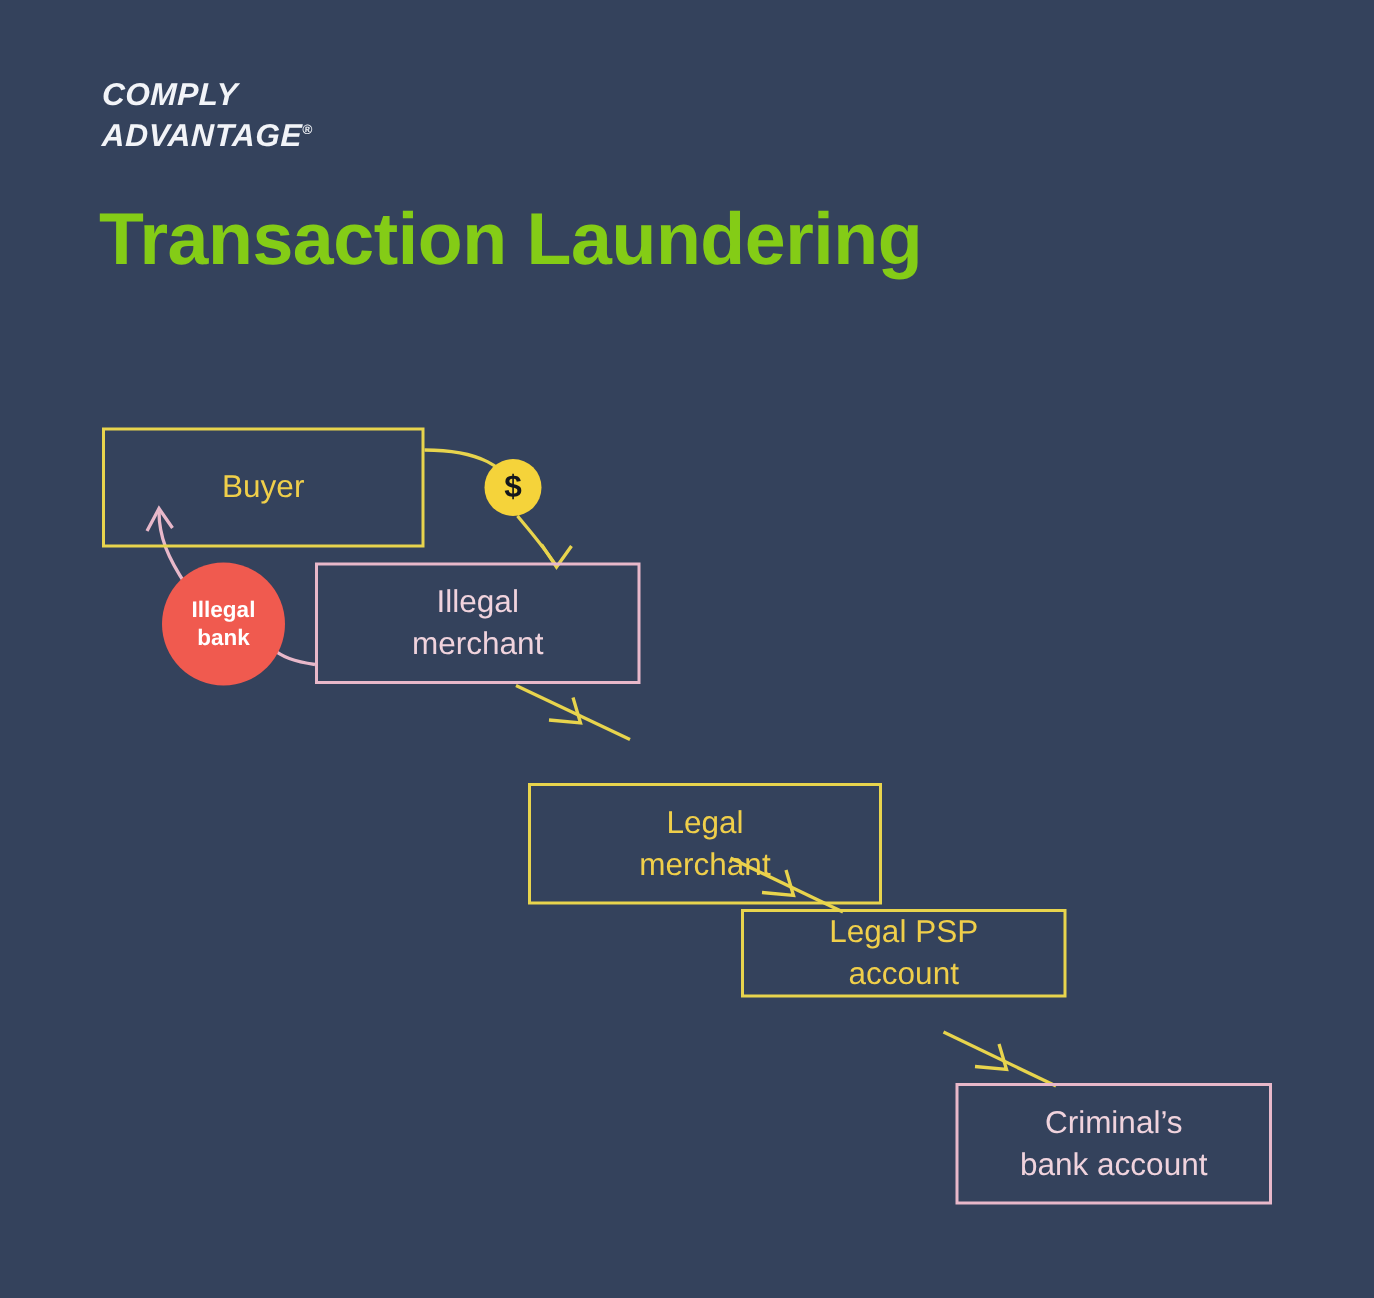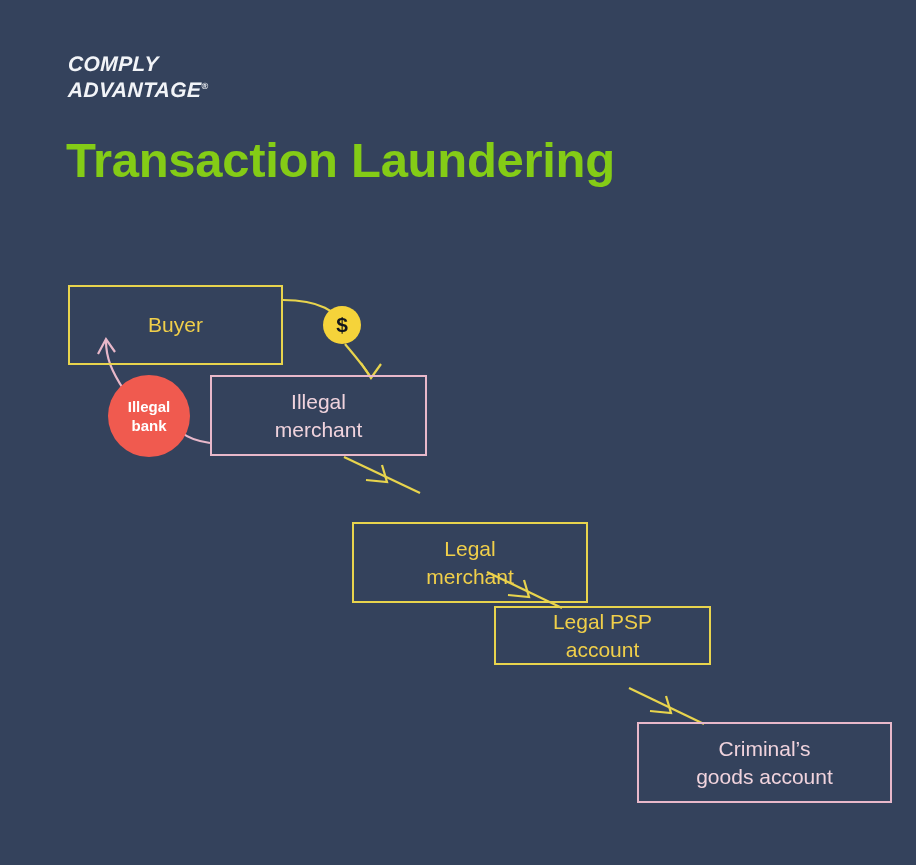--- a/index.html
+++ b/index.html
@@ -165,22 +165,22 @@
   </div>
 
   <div class="node yellow" style="left:352px; top:491px; width:236px; height:81px;margin-top:31px;">
     <span><span>Legal</span><br><span>merchant</span></span>
   </div>
 
   <div class="node yellow" style="left:494px; top:606px; width:217px; height:59px;">
     <span><span>Legal PSP</span><br><span>account</span></span>
   </div>
 
-  <div class="node pink" style="left:637px; top:722px; width:255px; height:81px;">
-    <span><span>Criminal’s</span><br><span>goods account</span></span>
+  <div class="node pink" style="left:637px; top:722px; width:211px; height:81px;">
+    <span><span>Criminal’s</span><br><span>bank account</span></span>
   </div>
 
   <div class="badge" id="dollar-badge">
     <span>$</span>
   </div>
 
   <div class="badge" id="illegal-goods-badge">
     <span><span>Illegal</span><br><span>bank</span></span>
   </div>
 

